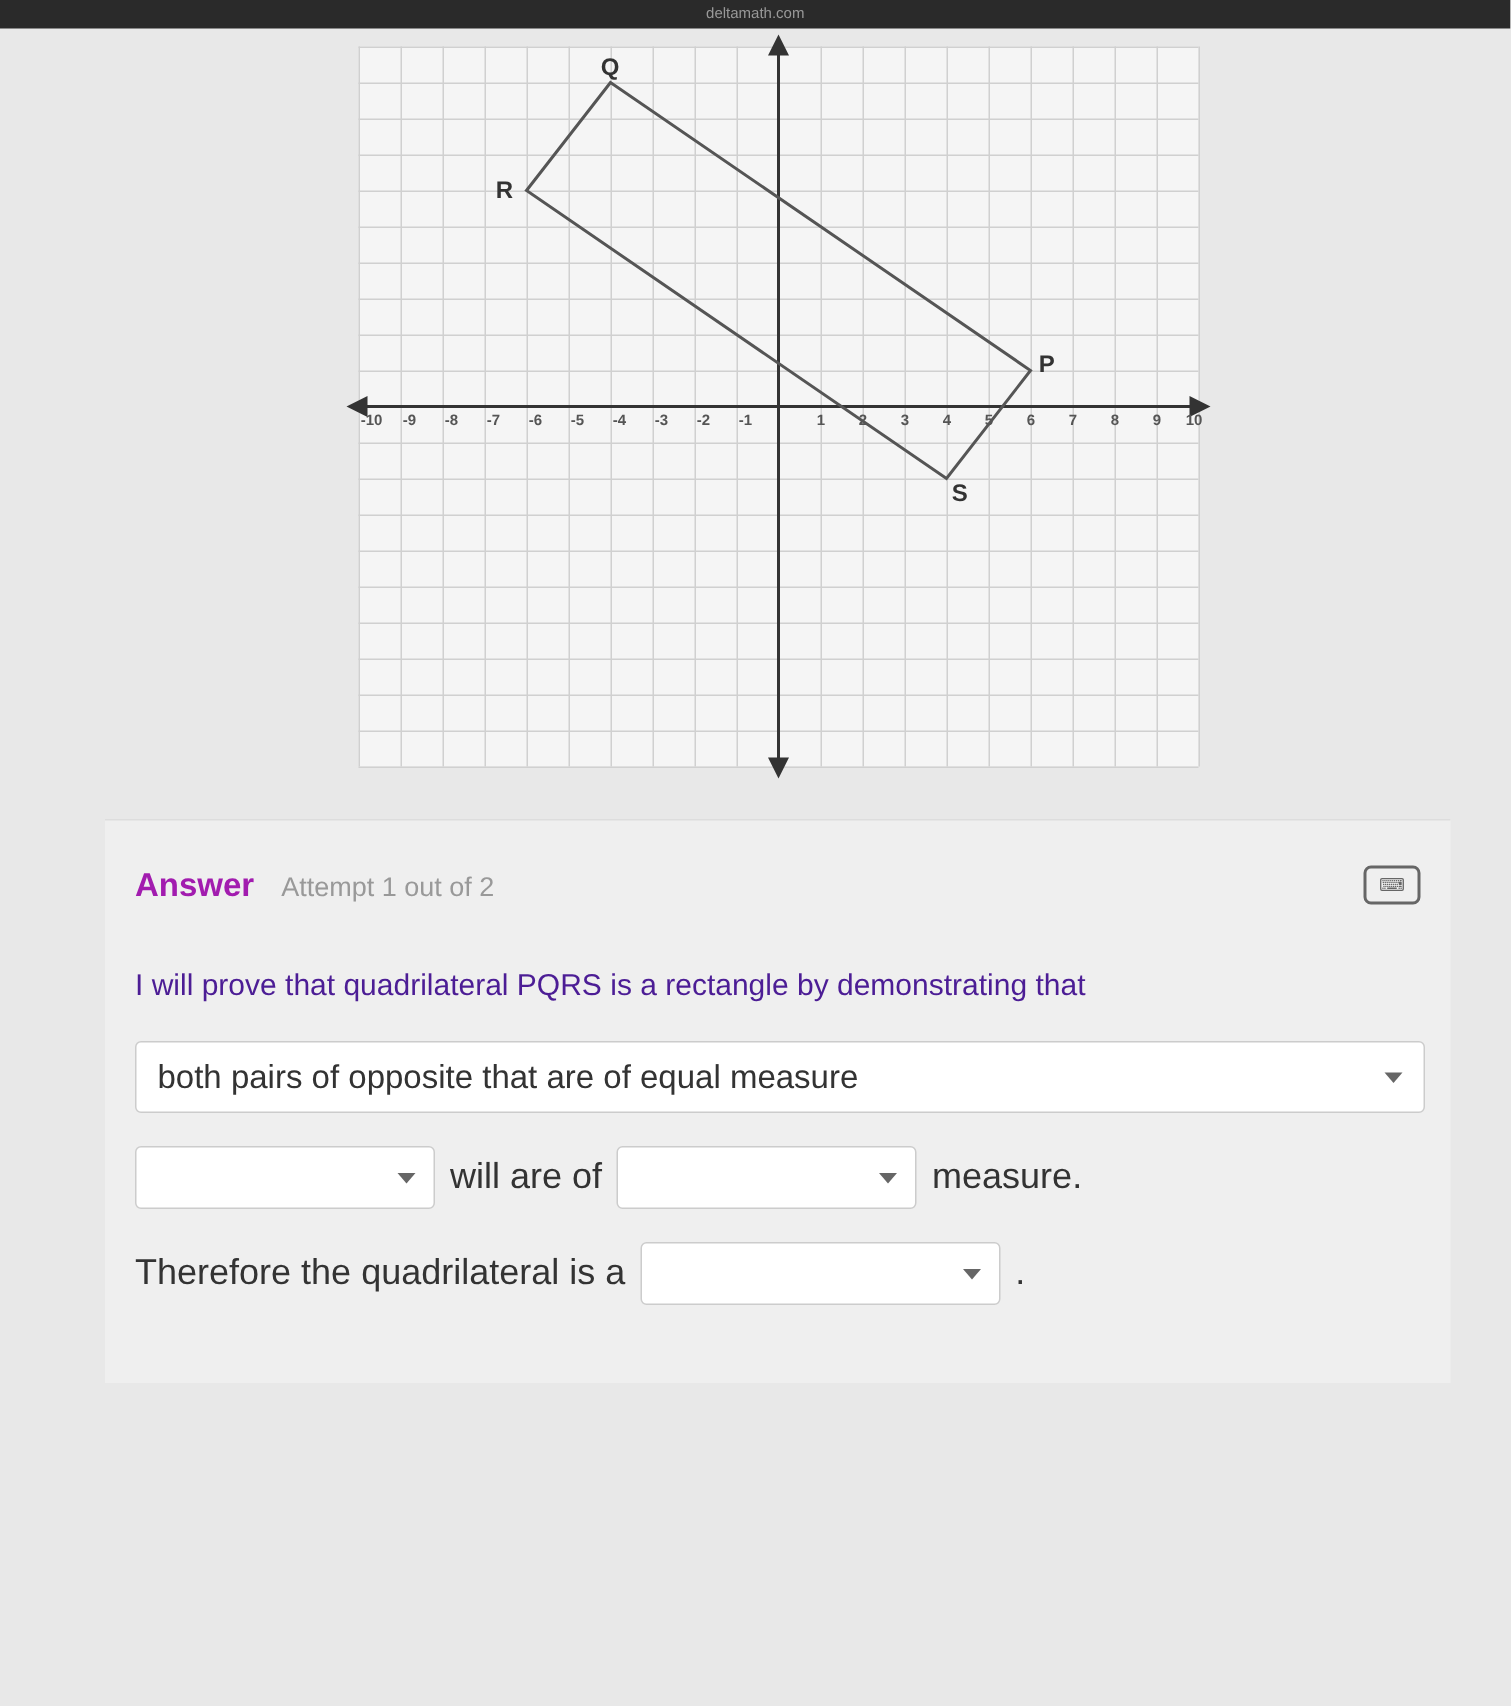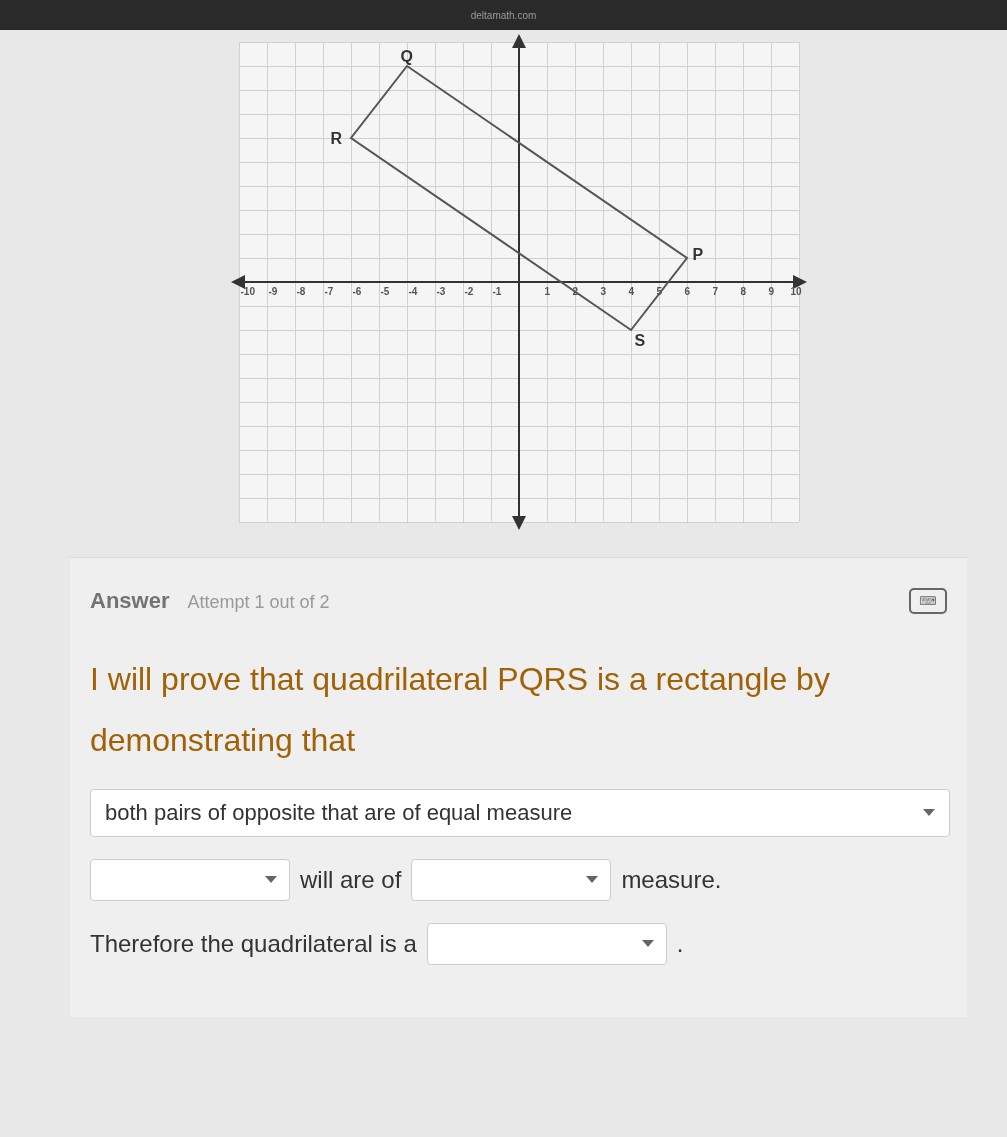--- a/index.html
+++ b/index.html
@@ -5,21 +5,21 @@
     * { box-sizing: border-box; margin: 0; padding: 0; }
     body {
       font-family: -apple-system, BlinkMacSystemFont, 'Segoe UI', Arial, sans-serif;
       background: #e8e8e8;
       width: 1007px;
       height: 1137px;
       overflow: hidden;
     }
     .top-bar {
       background: #2a2a2a;
-      height: 30px;
+      height: 19px;
       display: flex;
       justify-content: center;
       align-items: center;
       color: #999;
       font-size: 10px;
     }
     .content {
       padding: 12px 40px 0 70px;
     }
     .graph-container {
@@ -83,32 +83,32 @@
       padding: 30px 20px;
       border-top: 1px solid #ddd;
     }
     .answer-header {
       display: flex;
       align-items: center;
       justify-content: space-between;
       margin-bottom: 35px;
     }
     .answer-label-group { display: flex; align-items: baseline; gap: 18px; }
-    .answer-title { font-size: 22px; font-weight: bold; color: #737373; }
+    .answer-title { font-size: 22px; font-weight: bold; color: #a21caf; }
     .attempt-text { font-size: 18px; color: #999; }
     .keyboard-icon {
       width: 38px; height: 26px;
       border: 2px solid #666;
       border-radius: 5px;
       display: flex; align-items: center; justify-content: center;
       font-size: 12px; color: #666;
     }
     .proof-text {
-      font-size: 32px;
-      color: #a16207;
+      font-size: 20px;
+      color: #4c1d95;
       line-height: 1.9;
       margin-bottom: 18px;
     }
     .dropdown-wide {
       display: inline-flex;
       align-items: center;
       justify-content: space-between;
       background: #fff;
       border: 1px solid #ccc;
       border-radius: 4px;

